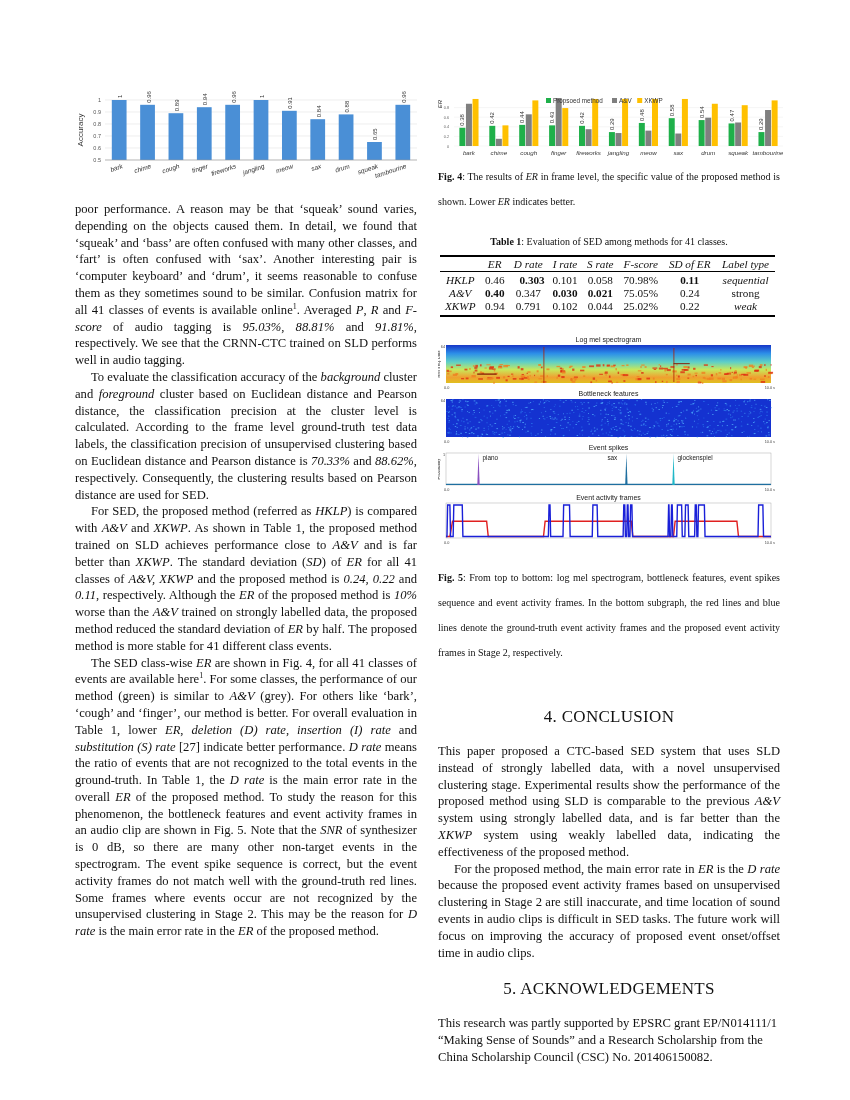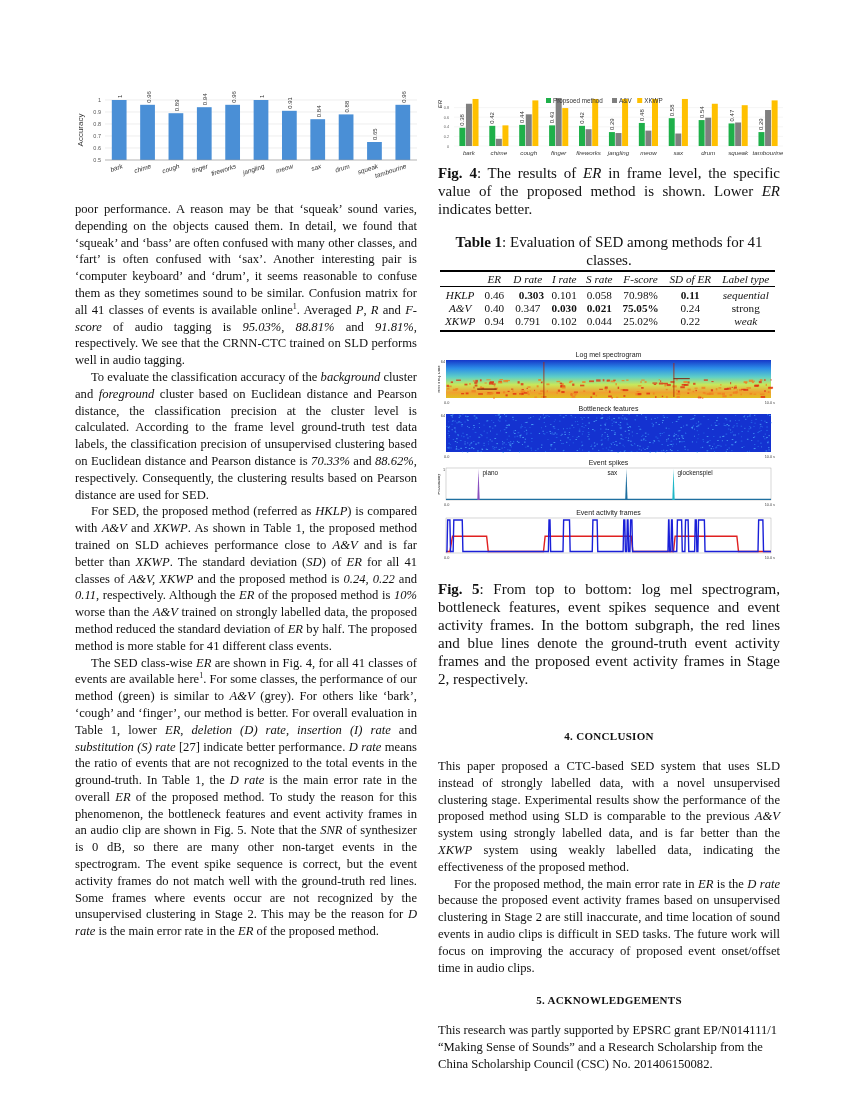--- a/index.html
+++ b/index.html
@@ -3,24 +3,24 @@
 <meta charset="utf-8">
 <style>
   html, body { margin:0; padding:0; background:#fff; }
   body { width:850px; height:1100px; position:relative; overflow:hidden;
          font-family:"Liberation Serif", "DejaVu Serif", serif; color:#111; }
   .col { position:absolute; width:342px; }
   #left { left:75px; top:88px; }
   #right { left:438px; top:88px; }
   p { margin:0; font-size:12.6px; line-height:16.8px; text-align:justify; }
   p.ind { text-indent:16px; }
-  .cap { font-size:15px; line-height:18px; }
+  .cap { font-size:10px; line-height:25px; }
   .cap b { font-weight:bold; }
   .center { text-align:center; }
-  h2 { font-size:11px; font-weight:bold; text-align:center; margin:0; letter-spacing:0.3px; }
+  h2 { font-size:17px; font-weight:normal; text-align:center; margin:0; letter-spacing:0.3px; }
   i { font-style:italic; }
   sup { font-size:8px; line-height:0; }
   svg text { font-family:"Liberation Sans", "DejaVu Sans", sans-serif; }
   table.t1 { border-collapse:collapse; width:335px; font-size:11.2px; margin-left:2px; }
   table.t1 th { font-weight:normal; font-style:italic; padding:1px 3px; border-bottom:1px solid #000; }
   table.t1 td { padding:0 3px; text-align:center; line-height:13px; }
   table.t1 tr.first td { padding-top:2px; }
   table.t1 tr.last td { border-bottom:2px solid #000; padding-bottom:2px; }
   .toprule { border-top:2px solid #000; }
 </style>
@@ -196,25 +196,25 @@
           <td>0.46</td>
           <td style="font-weight: bold; text-align: right;">0.303</td>
           <td>0.101</td>
           <td>0.058</td>
           <td>70.98%</td>
           <td style="font-weight: bold;">0.11</td>
           <td style="font-style: italic;">sequential</td>
         </tr>
         <tr>
           <td style="font-style: italic;">A&amp;V</td>
-          <td style="font-weight: normal;">0.40</td>
+          <td style="font-weight: bold;">0.40</td>
           <td>0.347</td>
           <td style="font-weight: bold; text-align: center;">0.030</td>
           <td style="font-weight: bold;">0.021</td>
-          <td style="font-weight: bold;">75.05%</td>
+          <td style="font-weight: normal;">75.05%</td>
           <td>0.24</td>
           <td style="">strong</td>
         </tr>
         <tr class="last">
           <td style="font-style: italic;">XKWP</td>
           <td>0.94</td>
           <td>0.791</td>
           <td>0.102</td>
           <td>0.044</td>
           <td>25.02%</td>

